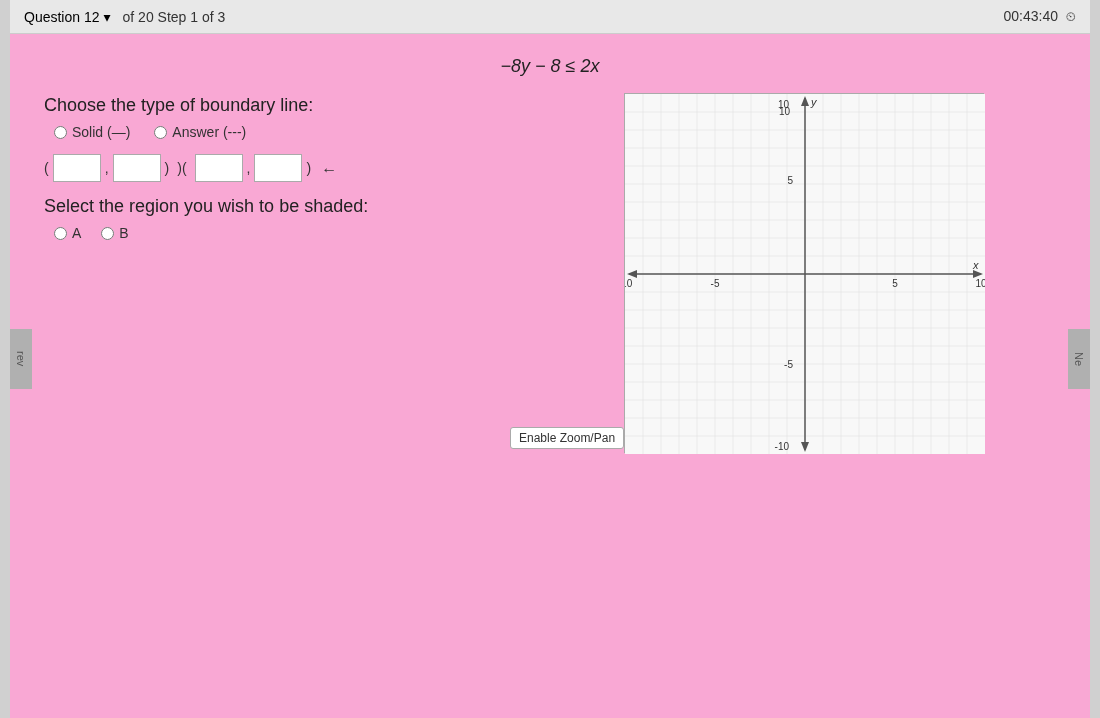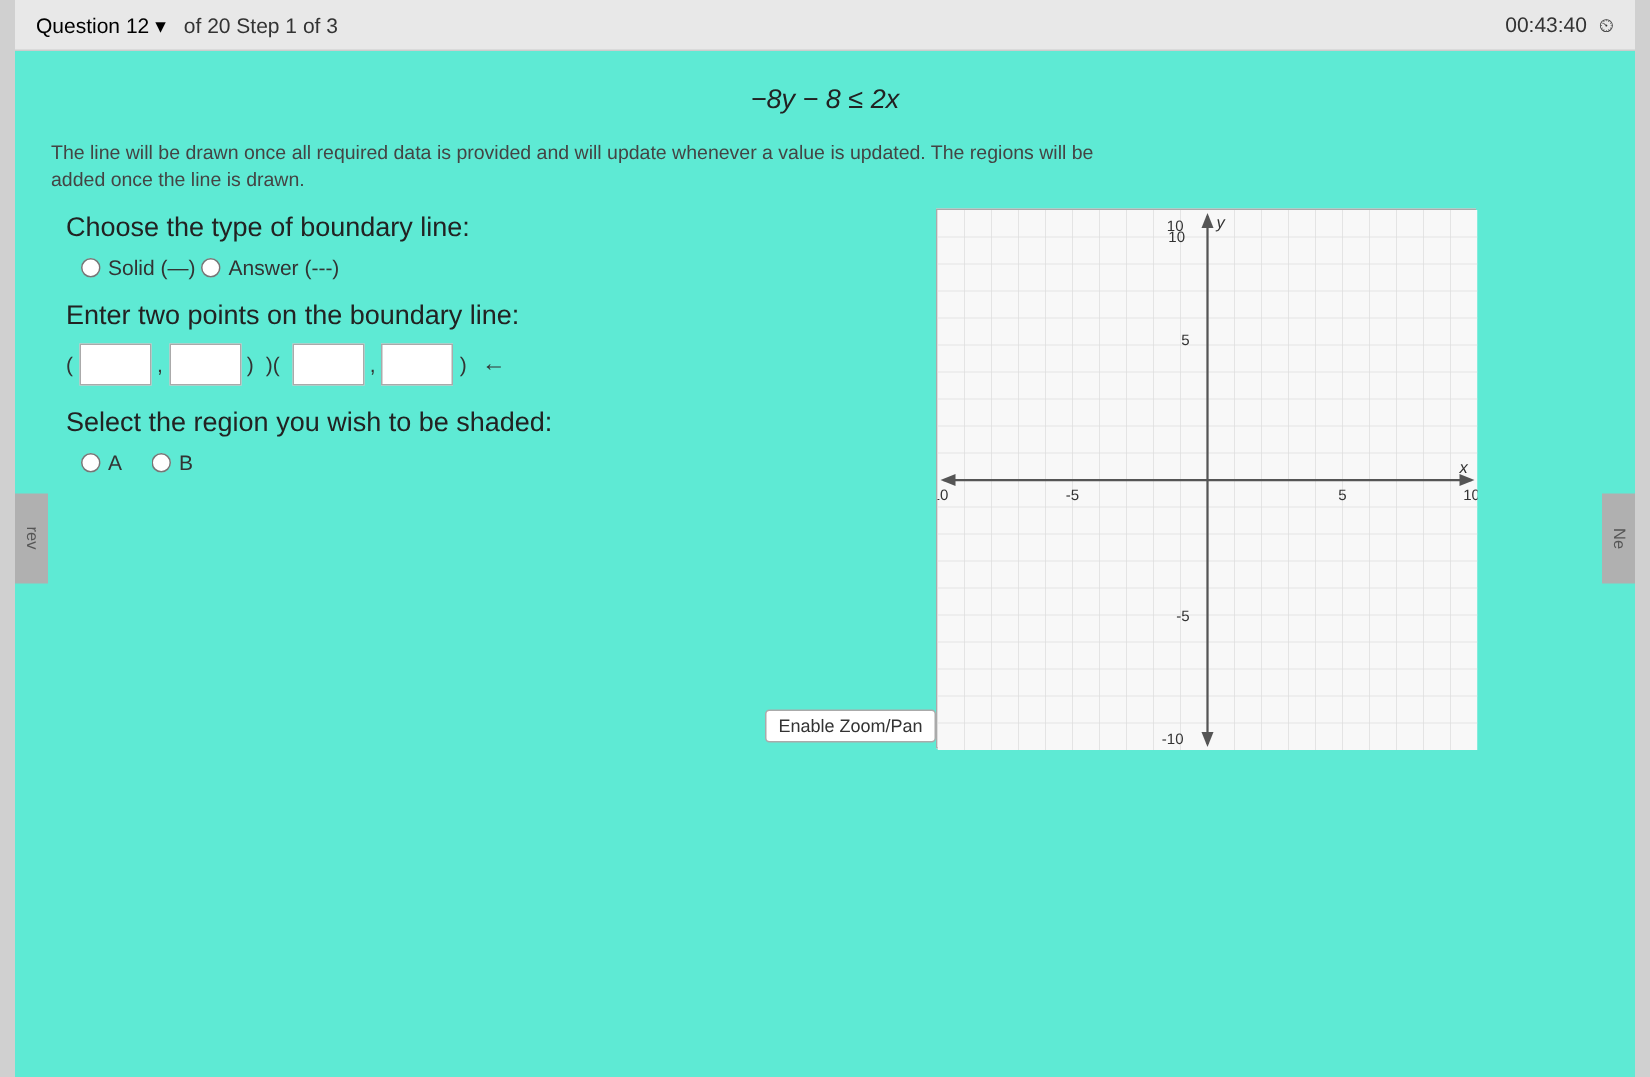--- a/index.html
+++ b/index.html
@@ -5,21 +5,21 @@
     * { box-sizing: border-box; margin: 0; padding: 0; }
     body {
       font-family: Arial, sans-serif;
       background: #d0d0d0;
       width: 1100px;
       height: 718px;
       overflow: hidden;
       position: relative;
     }
     .main-container {
-      background: #5eead4;
+      background: #f9a8d4;
       width: 1080px;
       margin: 0 auto;
       height: 718px;
       position: relative;
       overflow: hidden;
     }
     
     .header {
       display: flex;
       align-items: center;
@@ -166,21 +166,21 @@
     
     .section-label {
       font-size: 18px;
       font-weight: normal;
       color: #222;
       margin-bottom: 8px;
       margin-top: 2px;
     }
     .radio-group {
       display: flex;
-      gap: 4px;
+      gap: 24px;
       align-items: center;
       margin-bottom: 14px;
       margin-left: 10px;
     }
     .radio-option {
       display: flex;
       align-items: center;
       gap: 5px;
       font-size: 14px;
       color: #333;
@@ -262,39 +262,37 @@
   </div>
 
   <div class="nav-arrow-right">
     <span style="font-size:11px;writing-mode:vertical-rl;text-orientation:mixed;">Ne</span>
   </div>
 
   <div class="content">
     <div class="equation">−8y − 8 ≤ 2x</div>
 
 
-    <div class="info-text">The line will be drawn once all required data is provided and will update whenever a value is updated. The regions will be added once the line is drawn.</div>
 
     <div class="main-layout">
 
       <div class="controls-panel">
 
         <div class="section-label">Choose the type of boundary line:</div>
         <div class="radio-group">
           <label class="radio-option">
             <input type="radio" name="boundary" value="solid" style="">
             <span>Solid (—)</span>
           </label>
           <label class="radio-option">
             <input type="radio" name="boundary" value="dashed" style="">
             <span>Answer (---)</span>
           </label>
         </div>
 
-        <div class="section-label">Enter two points on the boundary line:</div>
         <div class="points-entry">
           <span>(</span>
           <input class="coord-input" type="text" value="" style="">
           <span class="coord-separator">,</span>
           <input class="coord-input" type="text" value="" style="">
           <span>)</span>
           <span style="margin:0 4px;">)(</span>
           <input class="coord-input" type="text" value="" style="">
           <span class="coord-separator">,</span>
           <input class="coord-input" type="text" value="" style="">

